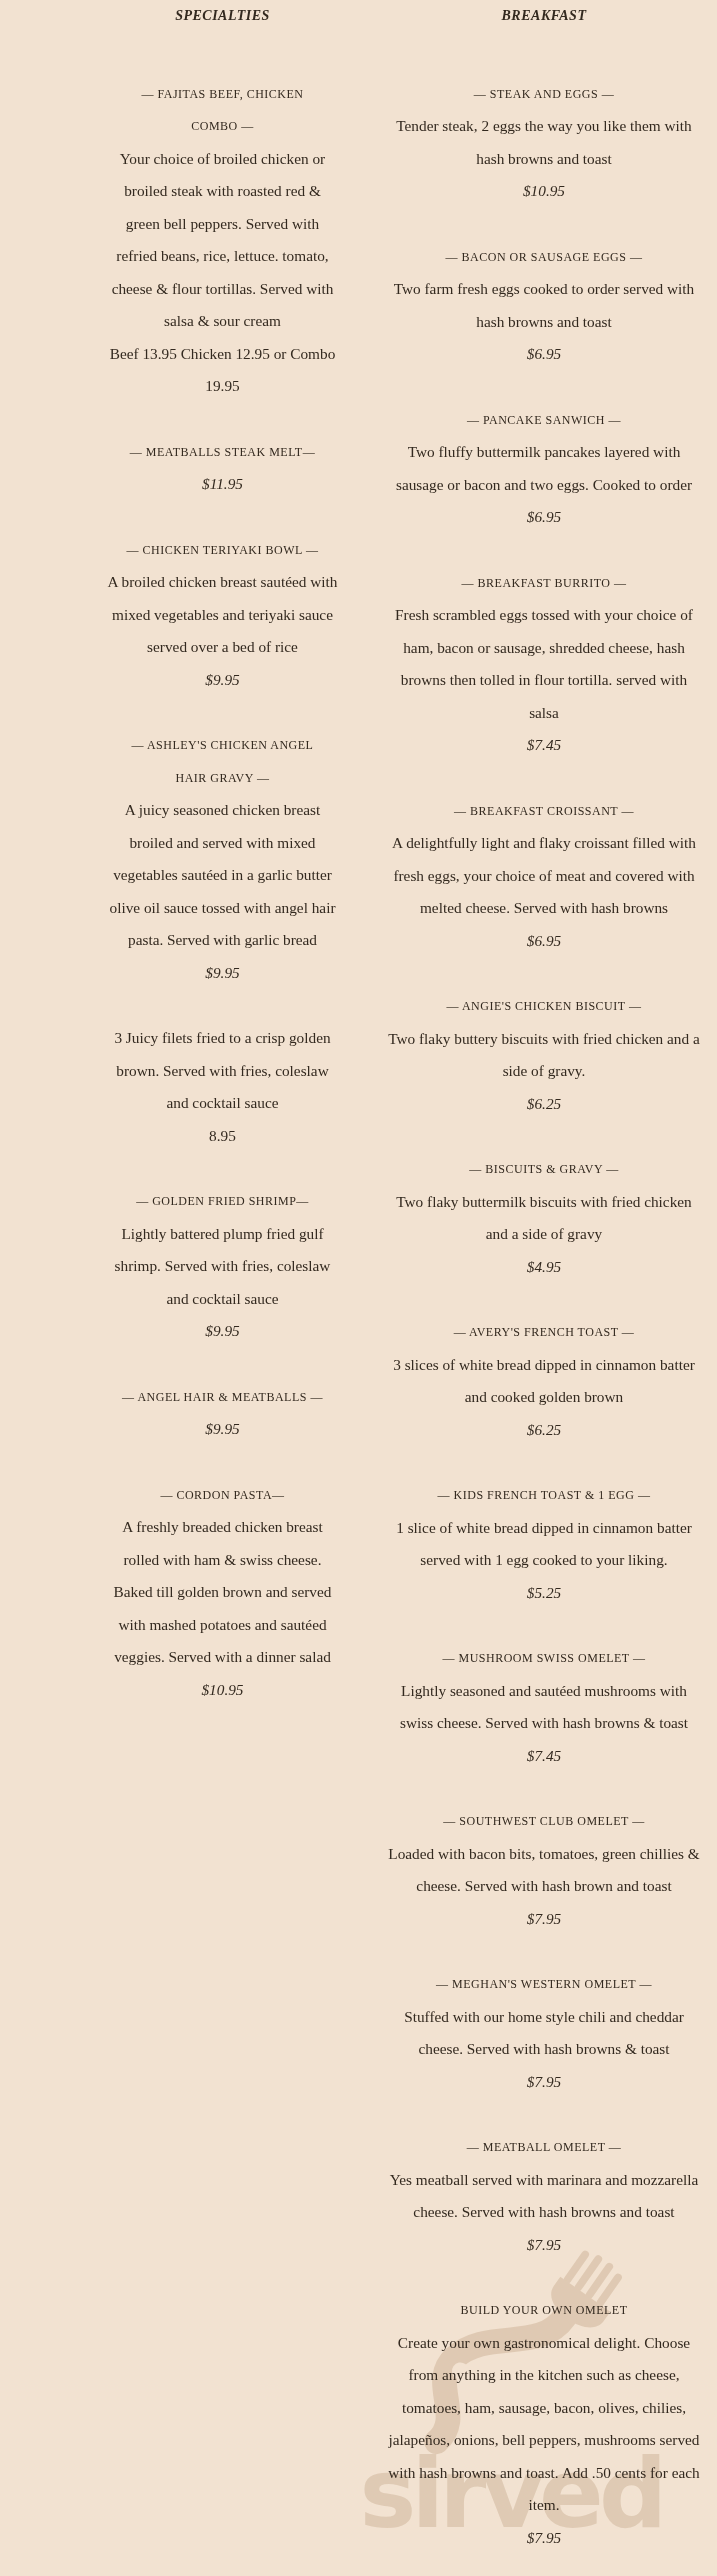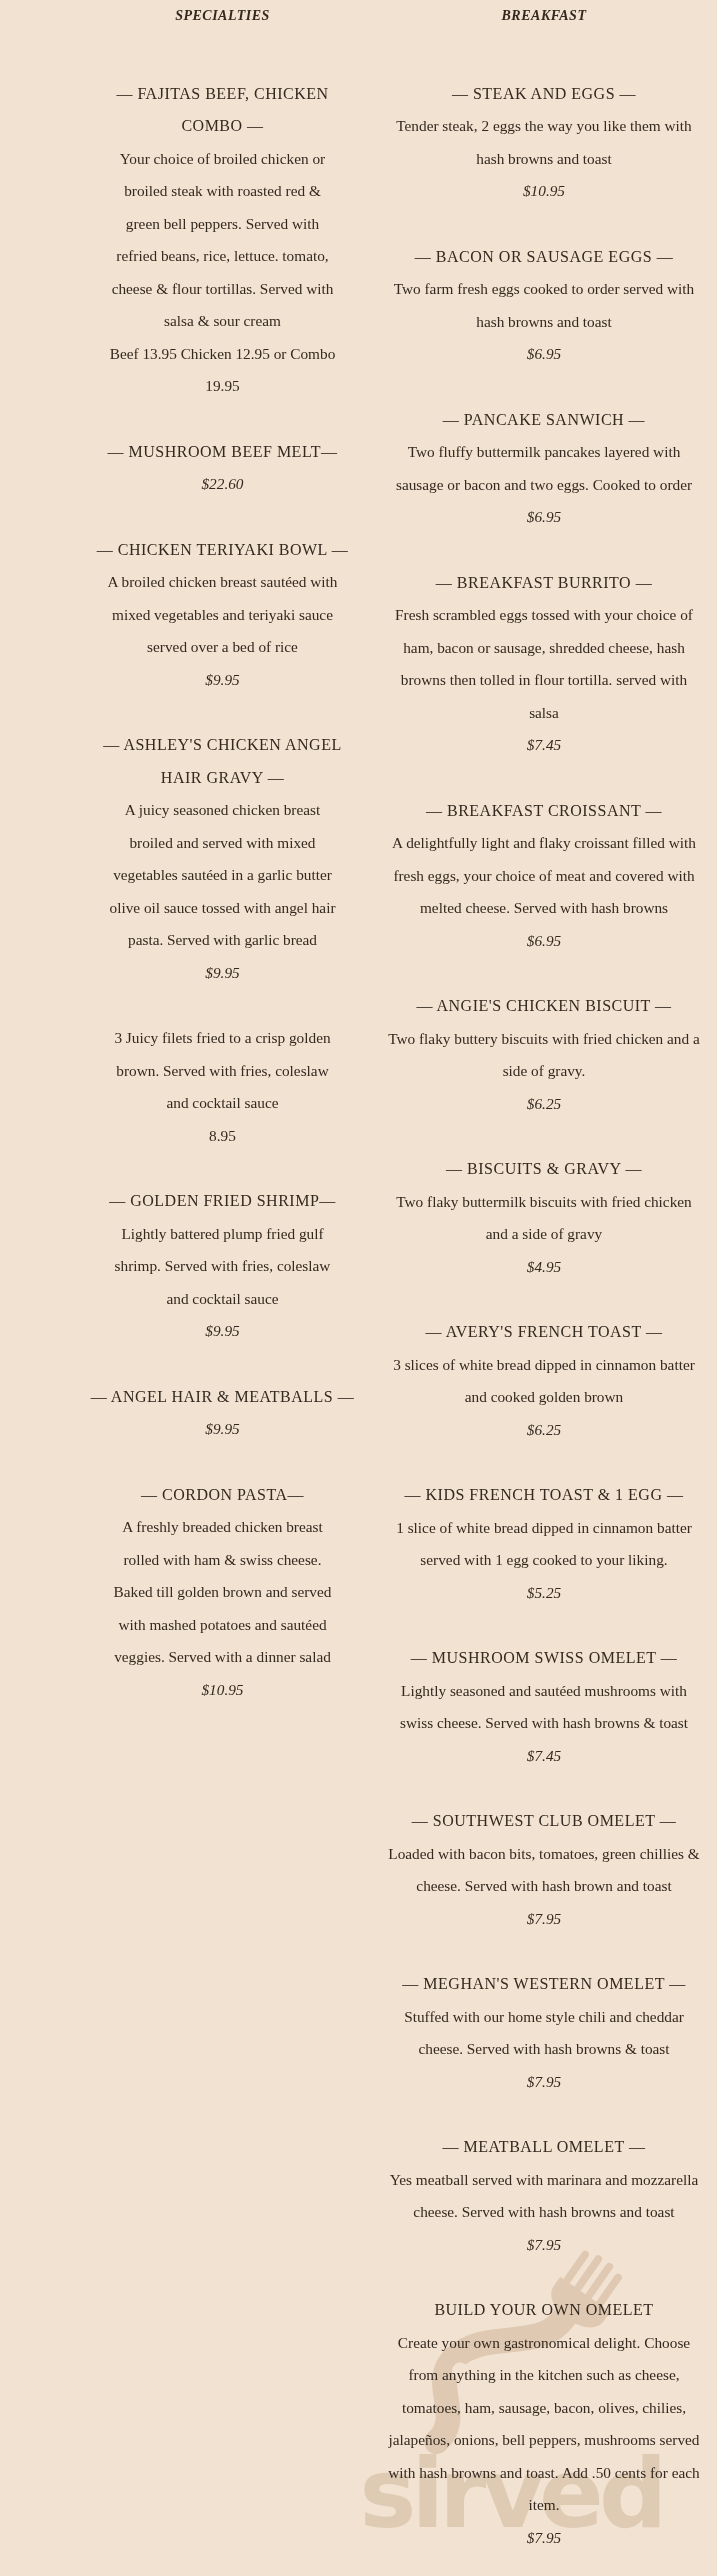--- a/index.html
+++ b/index.html
@@ -23,21 +23,21 @@
     margin:0 0 45px 0;
     font-size:14px;
     font-weight:bold;
     font-style:italic;
     letter-spacing:0.5px;
     line-height:32.5px;
   }
   .menu-item + .menu-item{margin-top:33px;}
   .item-title{
     white-space:pre-line;
-    font-size:16px;
+    font-size:12px;
     letter-spacing:0.5px;
   }
   .item-desc{white-space:pre-line;}
   .item-price{font-style:italic;}
   .item-price.upright{font-style:normal;}
   .item-price:empty{display:none;}
   .watermark{
     position:absolute;left:339px;top:2241px;
     width:344px;height:315px;
     pointer-events:none;
@@ -74,22 +74,22 @@
 broiled steak with roasted red &amp;
 green bell peppers. Served with
 refried beans, rice, lettuce. tomato,
 cheese &amp; flour tortillas. Served with
 salsa &amp; sour cream
 Beef 13.95 Chicken 12.95 or Combo
 19.95</div>
 
   </div>
         <div class="menu-item">
-    <div class="item-title">— MUSHROOM BEEF MELT—</div>
-    <div class="item-price">$22.60</div>
+    <div class="item-title">— MEATBALLS STEAK MELT—</div>
+    <div class="item-price">$11.95</div>
   </div>
         <div class="menu-item">
     <div class="item-title">— CHICKEN TERIYAKI BOWL —</div>
     <div class="item-desc">A broiled chicken breast sautéed with
 mixed vegetables and teriyaki sauce
 served over a bed of rice</div>
     <div class="item-price">$9.95</div>
   </div>
         <div class="menu-item">
     <div class="item-title">— ASHLEY'S CHICKEN ANGEL

